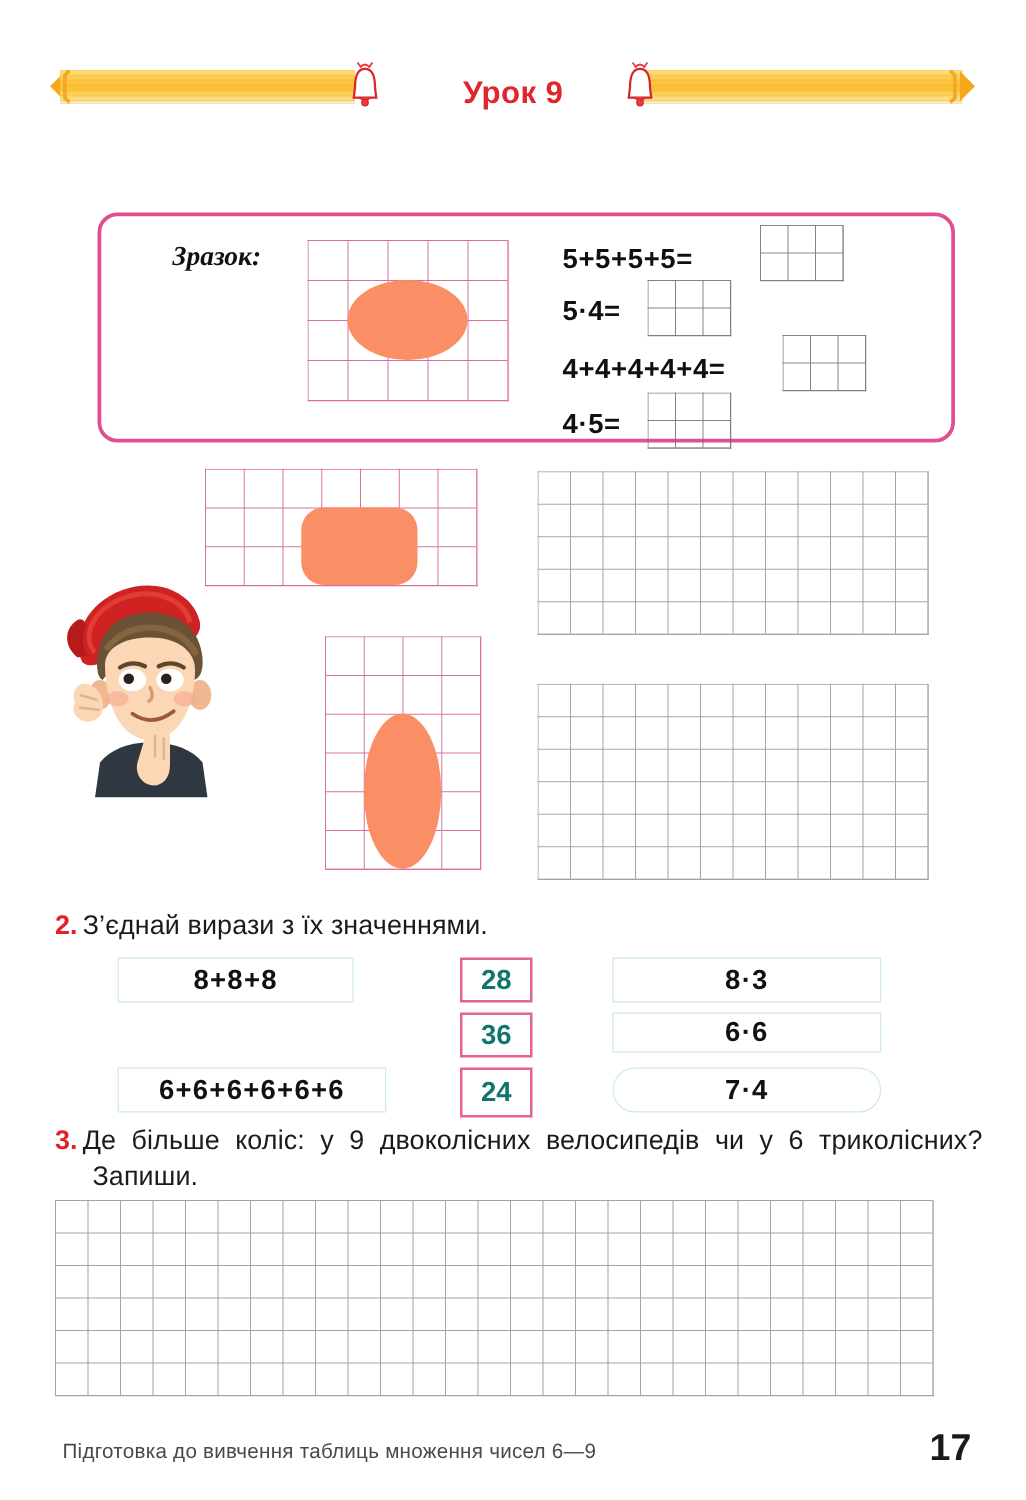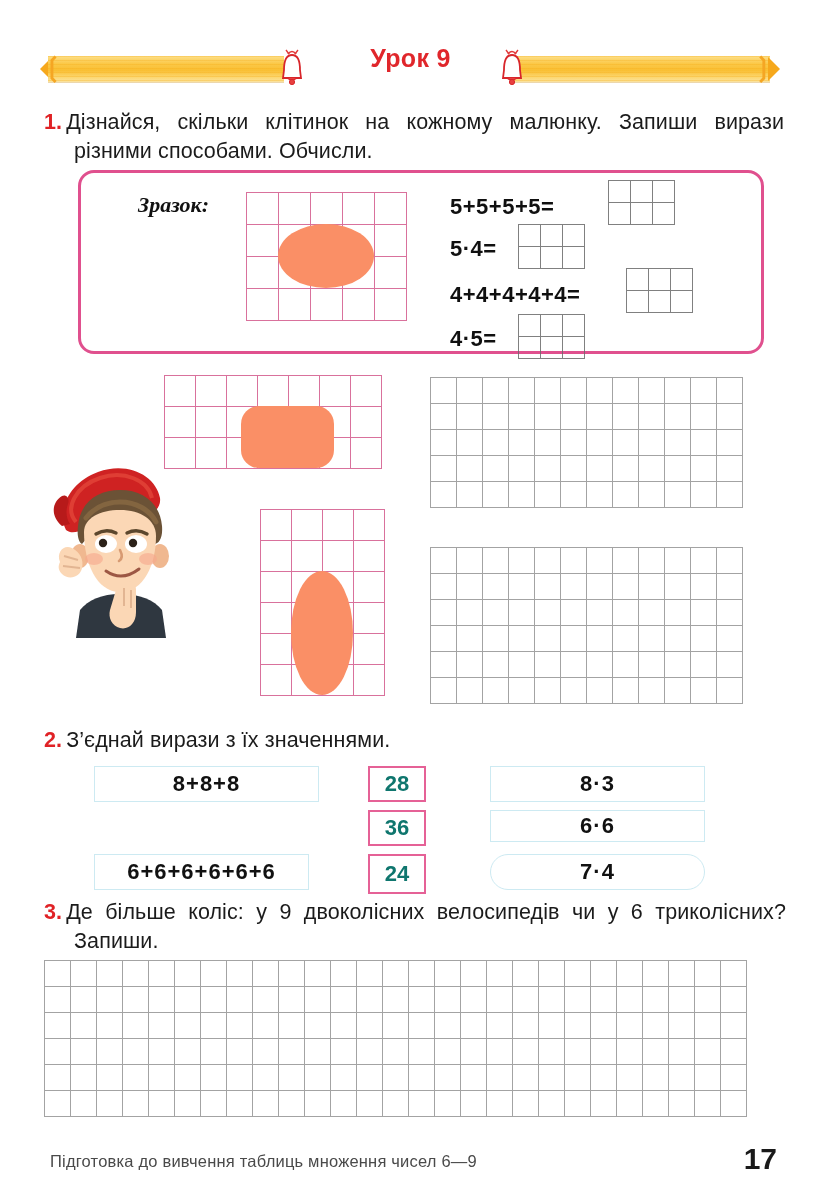--- a/index.html
+++ b/index.html
@@ -65,21 +65,21 @@
   .bell {
     position: absolute;
     top: 48px;
     width: 28px; height: 40px;
   }
   .bell.b1 { left: 278px; }
   .bell.b2 { left: 498px; }
 
   .lesson-title {
     position: absolute;
-    left: 0; top: 44px;
+    left: 0; top: 60px;
     width: 821px;
     text-align: center;
     font-size: 25px;
     font-weight: 700;
     color: #e0262b;
     letter-spacing: .3px;
   }
 
   
   .task {
@@ -239,25 +239,20 @@
   <svg class="bell b2" viewBox="0 0 28 40">
     <path d="M10 6 Q14 1 18 6" fill="none" stroke="#e23a3a" stroke-width="1.6"></path>
     <path d="M11 6 L8 2 M17 6 L20 2" stroke="#e23a3a" stroke-width="1.4" fill="none"></path>
     <path d="M14 7 C8 7 6 13 6 22 L5 30 L23 30 L22 22 C22 13 20 7 14 7 Z" fill="#ffffff" stroke="#d8262b" stroke-width="1.8"></path>
     <path d="M9 30 Q14 34 19 30" fill="#e8403f" stroke="#d8262b" stroke-width="1.2"></path>
     <circle cx="14" cy="34" r="2.6" fill="#e8403f" stroke="#d8262b" stroke-width="1"></circle>
   </svg>
 
   <div class="lesson-title">Урок 9</div>
 
-  <div class="task" id="task1">
-    <span class="hang">
-      <span class="num">1.</span><span class="body">Дізнайся, скільки клітинок на кожному малюнку. Запиши вирази різними способами. Обчисли.</span>
-    </span>
-  </div>
 
   <div class="example-box"></div>
   <div class="zrazok">Зразок:</div>
 
   <div class="pgrid" style="left:246px; top:192px; width:160px; height:128px; background-size:32px 32px;">
     <div class="blob" style="left:32px; top:32px; width:96px; height:64px; border-radius:50%;"></div>
   </div>
 
   <div class="expr" style="left:450px; top:194px;">5+5+5+5=</div>
   <div class="agrid" style="left:608px; top:180px; width:66px; height:44px; background-size:22px 22px;"></div>
@@ -322,21 +317,21 @@
              C44 126 32 128 26 122 C22 118 22 114 24 110 Z" fill="#fbd7b5"></path>
     <path d="M28 104 L42 108 M27 114 L44 116" fill="none" stroke="#e2b592" stroke-width="2"></path>
   </svg>
 
   <div class="task" id="task2">
     <span class="hang nojust">
       <span class="num">2.</span><span class="body">З’єднай вирази з їх значеннями.</span>
     </span>
   </div>
 
-  <div class="cardL" style="left:94px; top:766px; width:225px; height:36px;">8+8+8</div>
+  <div class="cardL" style="left:94px; top:766px; width:189px; height:36px;">8+8+8</div>
   <div class="cardL" style="left:94px; top:854px; width:215px; height:36px;">6+6+6+6+6+6</div>
 
   <div class="cardM" style="left:368px; top:766px; width:58px; height:36px;">28</div>
   <div class="cardM" style="left:368px; top:810px; width:58px; height:36px;">36</div>
   <div class="cardM" style="left:368px; top:854px; width:58px; height:40px;">24</div>
 
   <div class="cardR" style="left:490px; top:766px; width:215px; height:36px;">8·3</div>
   <div class="cardR" style="left:490px; top:810px; width:215px; height:32px;">6·6</div>
   <div class="cardR" style="left:490px; top:854px; width:215px; height:36px;border-radius:18px;">7·4</div>
 

